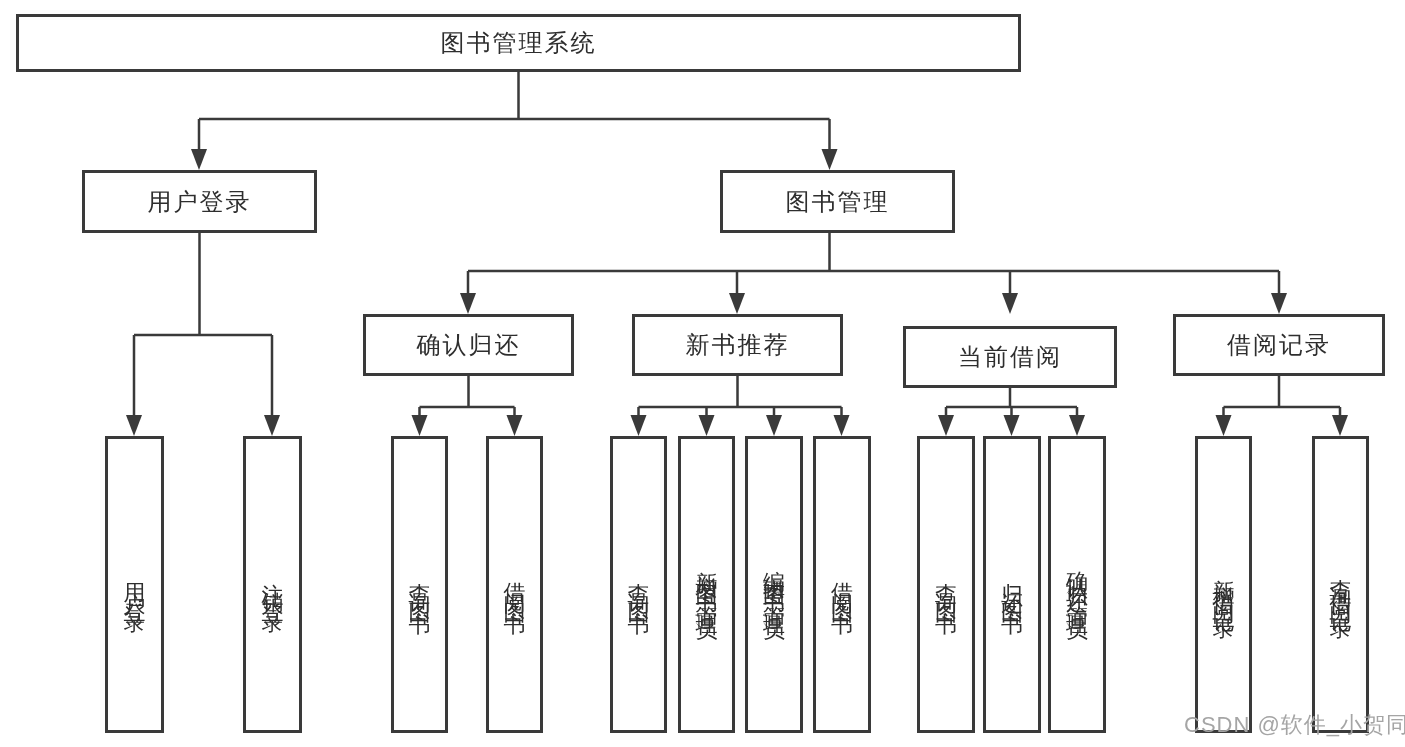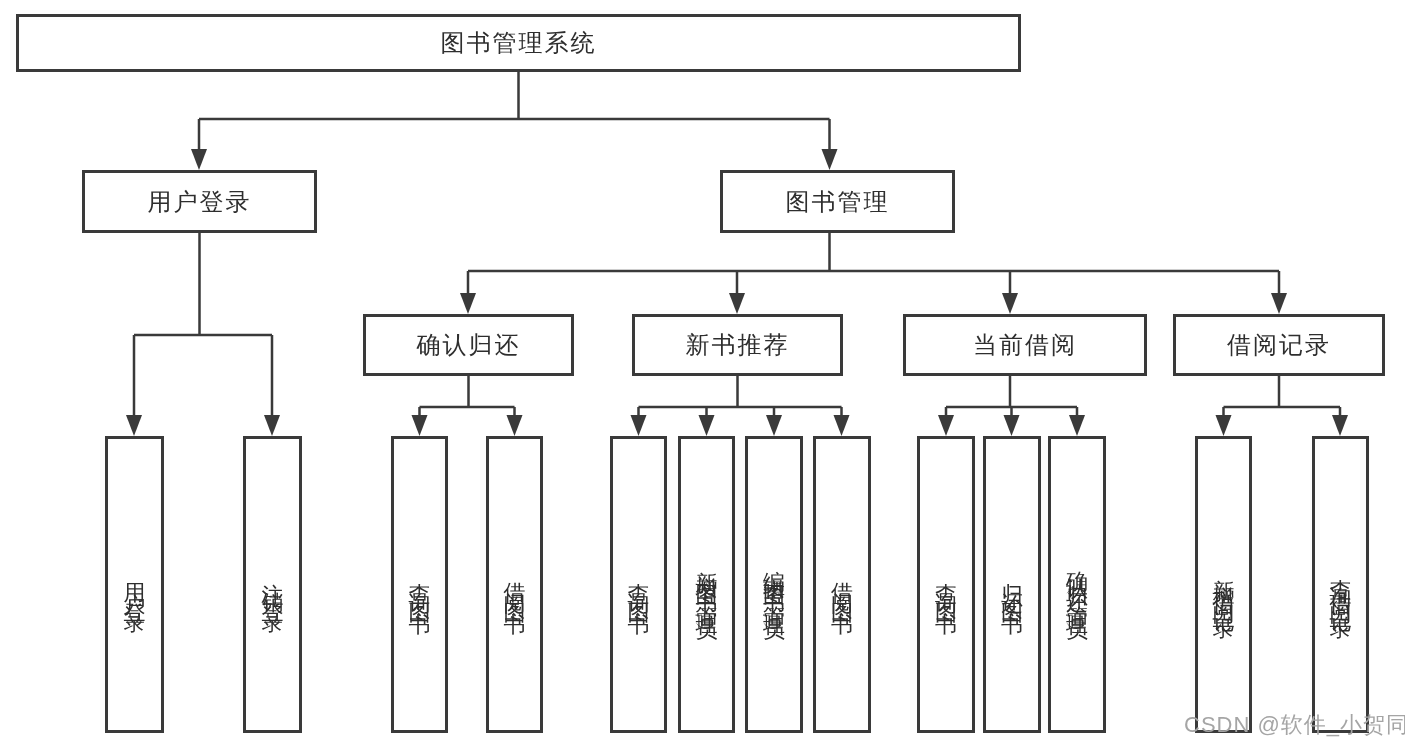--- a/index.html
+++ b/index.html
@@ -106,21 +106,21 @@
   <div class="node hnode" style="left:720px; top:170px; width:235px; height:63px;">
     <span>图书管理</span>
   </div>
 
   <div class="node hnode" style="left:363px; top:314px; width:211px; height:62px;">
     <span>确认归还</span>
   </div>
   <div class="node hnode" style="left:632px; top:314px; width:211px; height:62px;">
     <span>新书推荐</span>
   </div>
-  <div class="node hnode" style="left:903px; top:314px; width:244px; height:62px;">
+  <div class="node hnode" style="left:903px; top:326px; width:214px; height:62px;">
     <span>当前借阅</span>
   </div>
   <div class="node hnode" style="left:1173px; top:314px; width:212px; height:62px;">
     <span>借阅记录</span>
   </div>
 
   <div class="node vnode sp4" style="left:105px; top:436px; width:59px; height:297px;">
     <span>用户登录</span>
   </div>
   <div class="node vnode sp4" style="left:243px; top:436px; width:59px; height:297px;">

